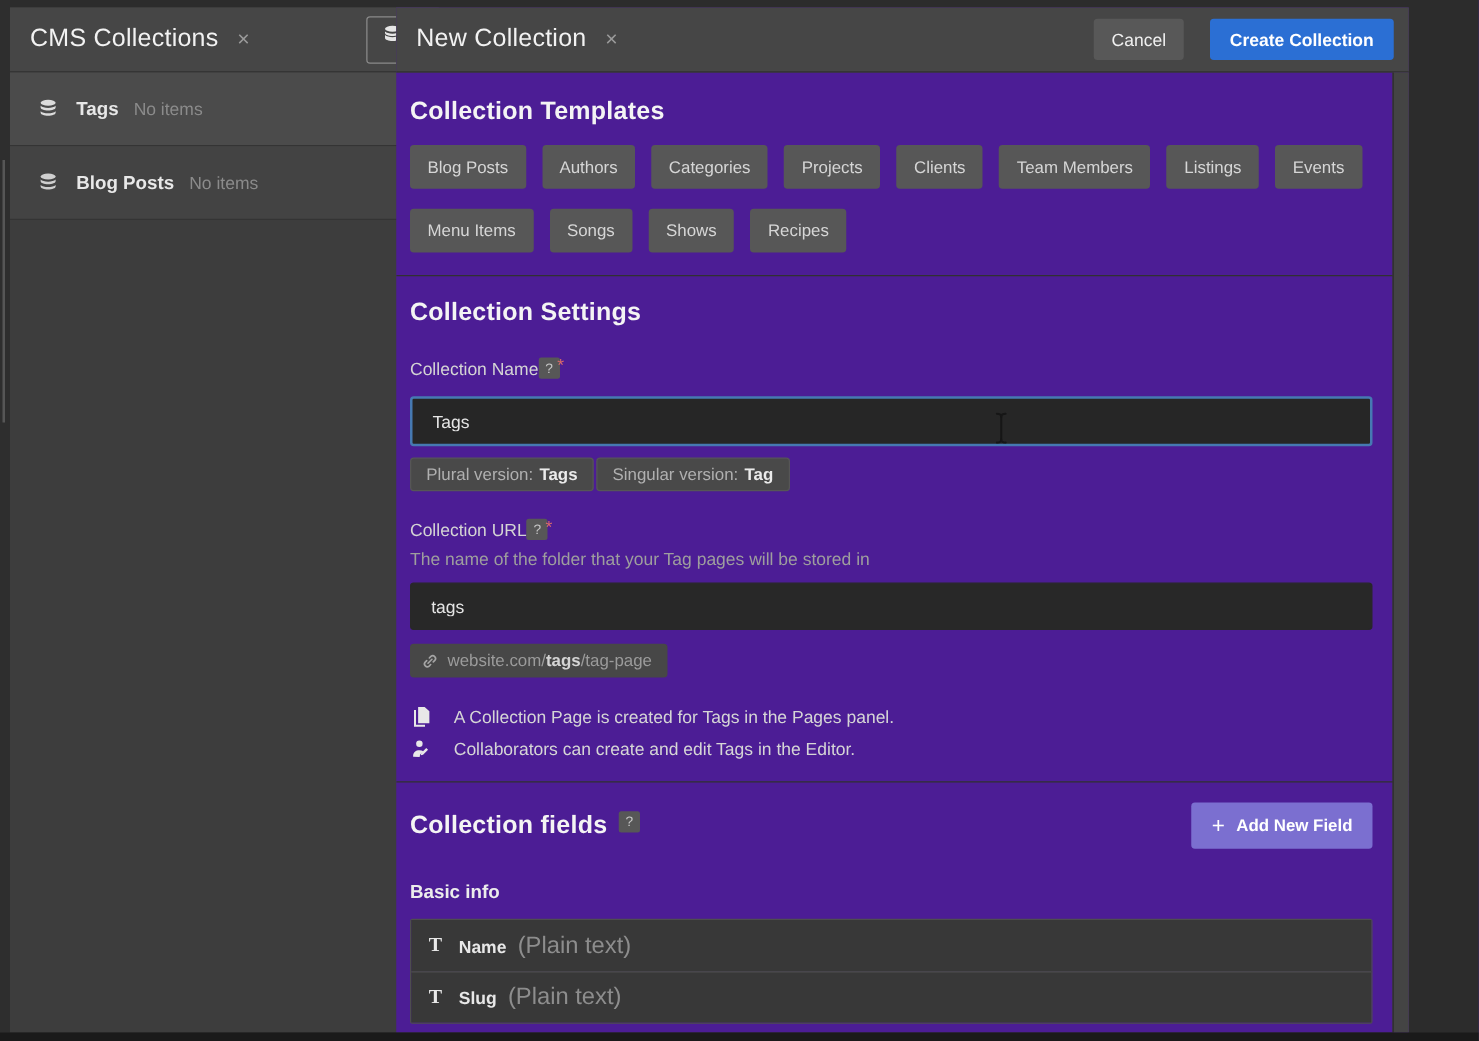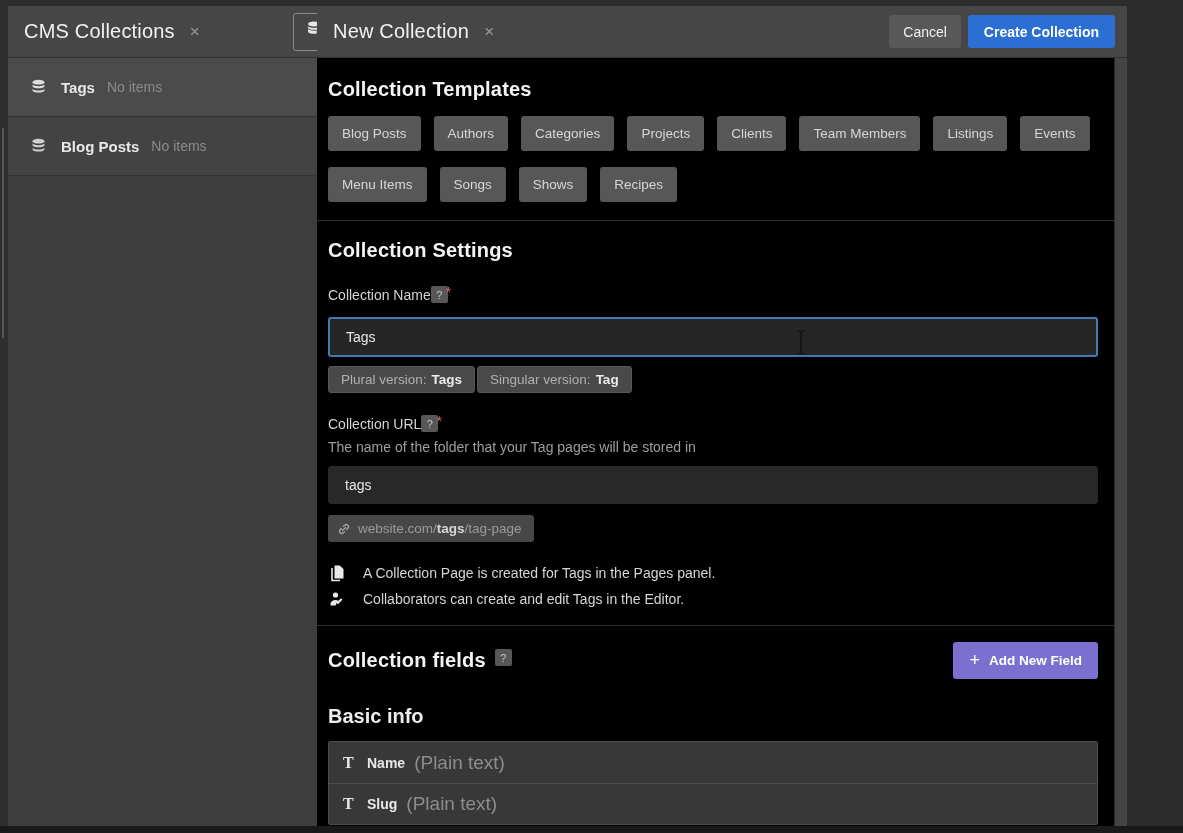--- a/index.html
+++ b/index.html
@@ -14,21 +14,21 @@
   .screen { position:absolute; inset:0; }
 
   
   .left-edge { position:absolute; left:0; top:0; width:8px; height:833px; background:#2e2e2e; }
   .left-edge-line { position:absolute; left:2px; top:128px; width:2px; height:210px; background:#565656; }
   .bottom-strip { position:absolute; left:0; top:826px; width:1183px; height:7px; background:#1a1a1a; z-index:30; }
 
   
   .panel { position:absolute; top:6px; height:820px; }
   .left-panel { left:8px; width:343px; background:#3d3d3d; }
-  .main-panel { left:317px; width:810px; background:#000000; }
+  .main-panel { left:317px; width:810px; background:#4c1d95; }
 
   .panel-header {
     height:52px; background:#464646; border-bottom:1px solid #313131;
     display:flex; align-items:center; padding:0 12px 0 16px;
   }
   .panel-title { font-size:20px; font-weight:500; color:#f2f2f2; letter-spacing:.2px; }
   .close-x {
     font-size:17px; color:#9a9a9a; margin-left:13px; cursor:pointer;
     line-height:1; padding:2px;
   }
@@ -44,21 +44,21 @@
     height:59px; display:flex; align-items:center; padding:0 16px 0 22px;
     border-bottom:1px solid #343434; cursor:pointer; background:#434343;
   }
   .coll-row.selected { background:#4b4b4b; }
   .coll-row .db-icon { display:flex; margin-right:14px; }
   .coll-name { font-size:15px; font-weight:700; color:#e8e8e8; margin-right:12px; }
   .coll-status { font-size:14px; color:#8b8b8b; }
   .coll-chevron { margin-left:auto; display:flex; }
 
   
-  .header-actions { margin-left:auto; display:flex; gap:7px; }
+  .header-actions { margin-left:auto; display:flex; gap:21px; }
   .btn { border:none; border-radius:3px; font-family:inherit; font-size:14px; cursor:pointer; height:33px; }
   .btn-cancel { background:#585858; color:#f0f0f0; padding:0 14px; }
   .btn-create { background:#2b6fd4; color:#ffffff; font-weight:600; padding:0 16px; }
 
   
   .main-body { height:767px; overflow:hidden; position:relative; }
   .section { padding:20px 29px 18px 11px; }
   .section-h { font-size:20px; font-weight:700; color:#f4f4f4; letter-spacing:.2px; }
   .divider { height:1px; background:#313131; }
 
@@ -107,21 +107,21 @@
   
   .fields-head { display:flex; align-items:center; padding-top:16px; }
   .fields-head .field-title-wrap { display:flex; align-items:flex-start; gap:9px; }
   .btn-add {
     margin-left:auto; background:#7b6fd0; color:#ffffff; border:none; border-radius:3px;
     height:37px; padding:0 16px; font-size:13.5px; font-weight:600; cursor:pointer;
     display:inline-flex; align-items:center; gap:9px; font-family:inherit;
   }
   .btn-add .plus { font-size:18px; font-weight:400; line-height:1; transform:translateY(-1px); }
 
-  .group-h { margin-top:26px; font-size:20px; font-weight:700; color:#ececec; }
+  .group-h { margin-top:26px; font-size:15px; font-weight:700; color:#ececec; }
 
   .field-rows { margin-top:13px; border:1px solid #4e4e4e; border-radius:2px; }
   .field-row {
     height:41px; background:#383838; display:flex; align-items:center; padding:0 14px; cursor:pointer;
   }
   .field-row + .field-row { border-top:1px solid #4e4e4e; }
   .t-icon {
     font-family:"Liberation Serif", serif; font-weight:700; font-size:16px; color:#e8e8e8;
     width:24px;
   }

